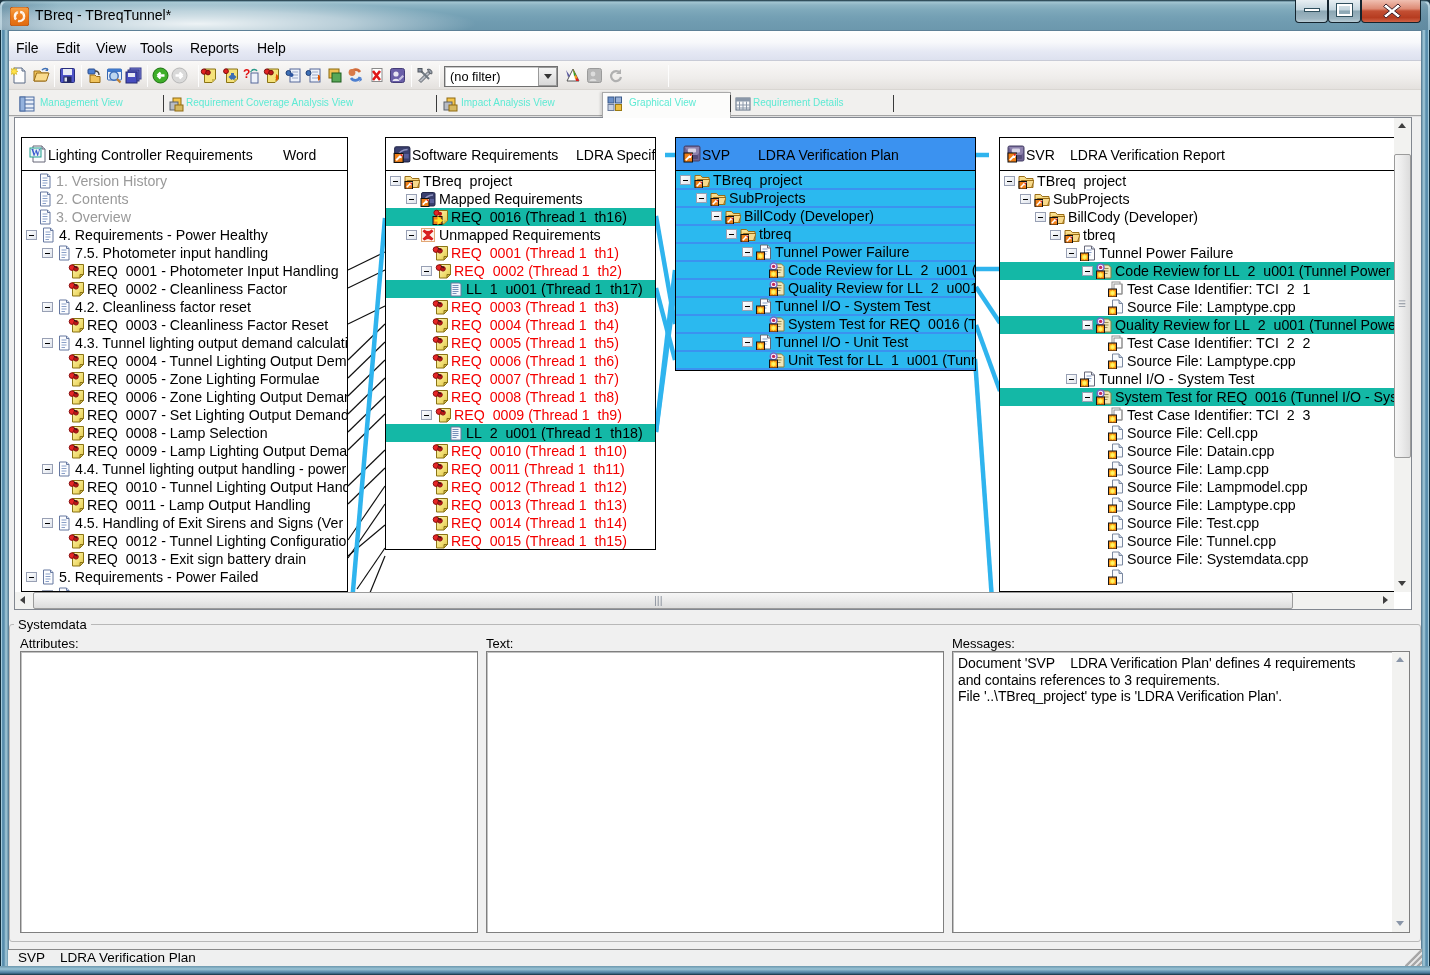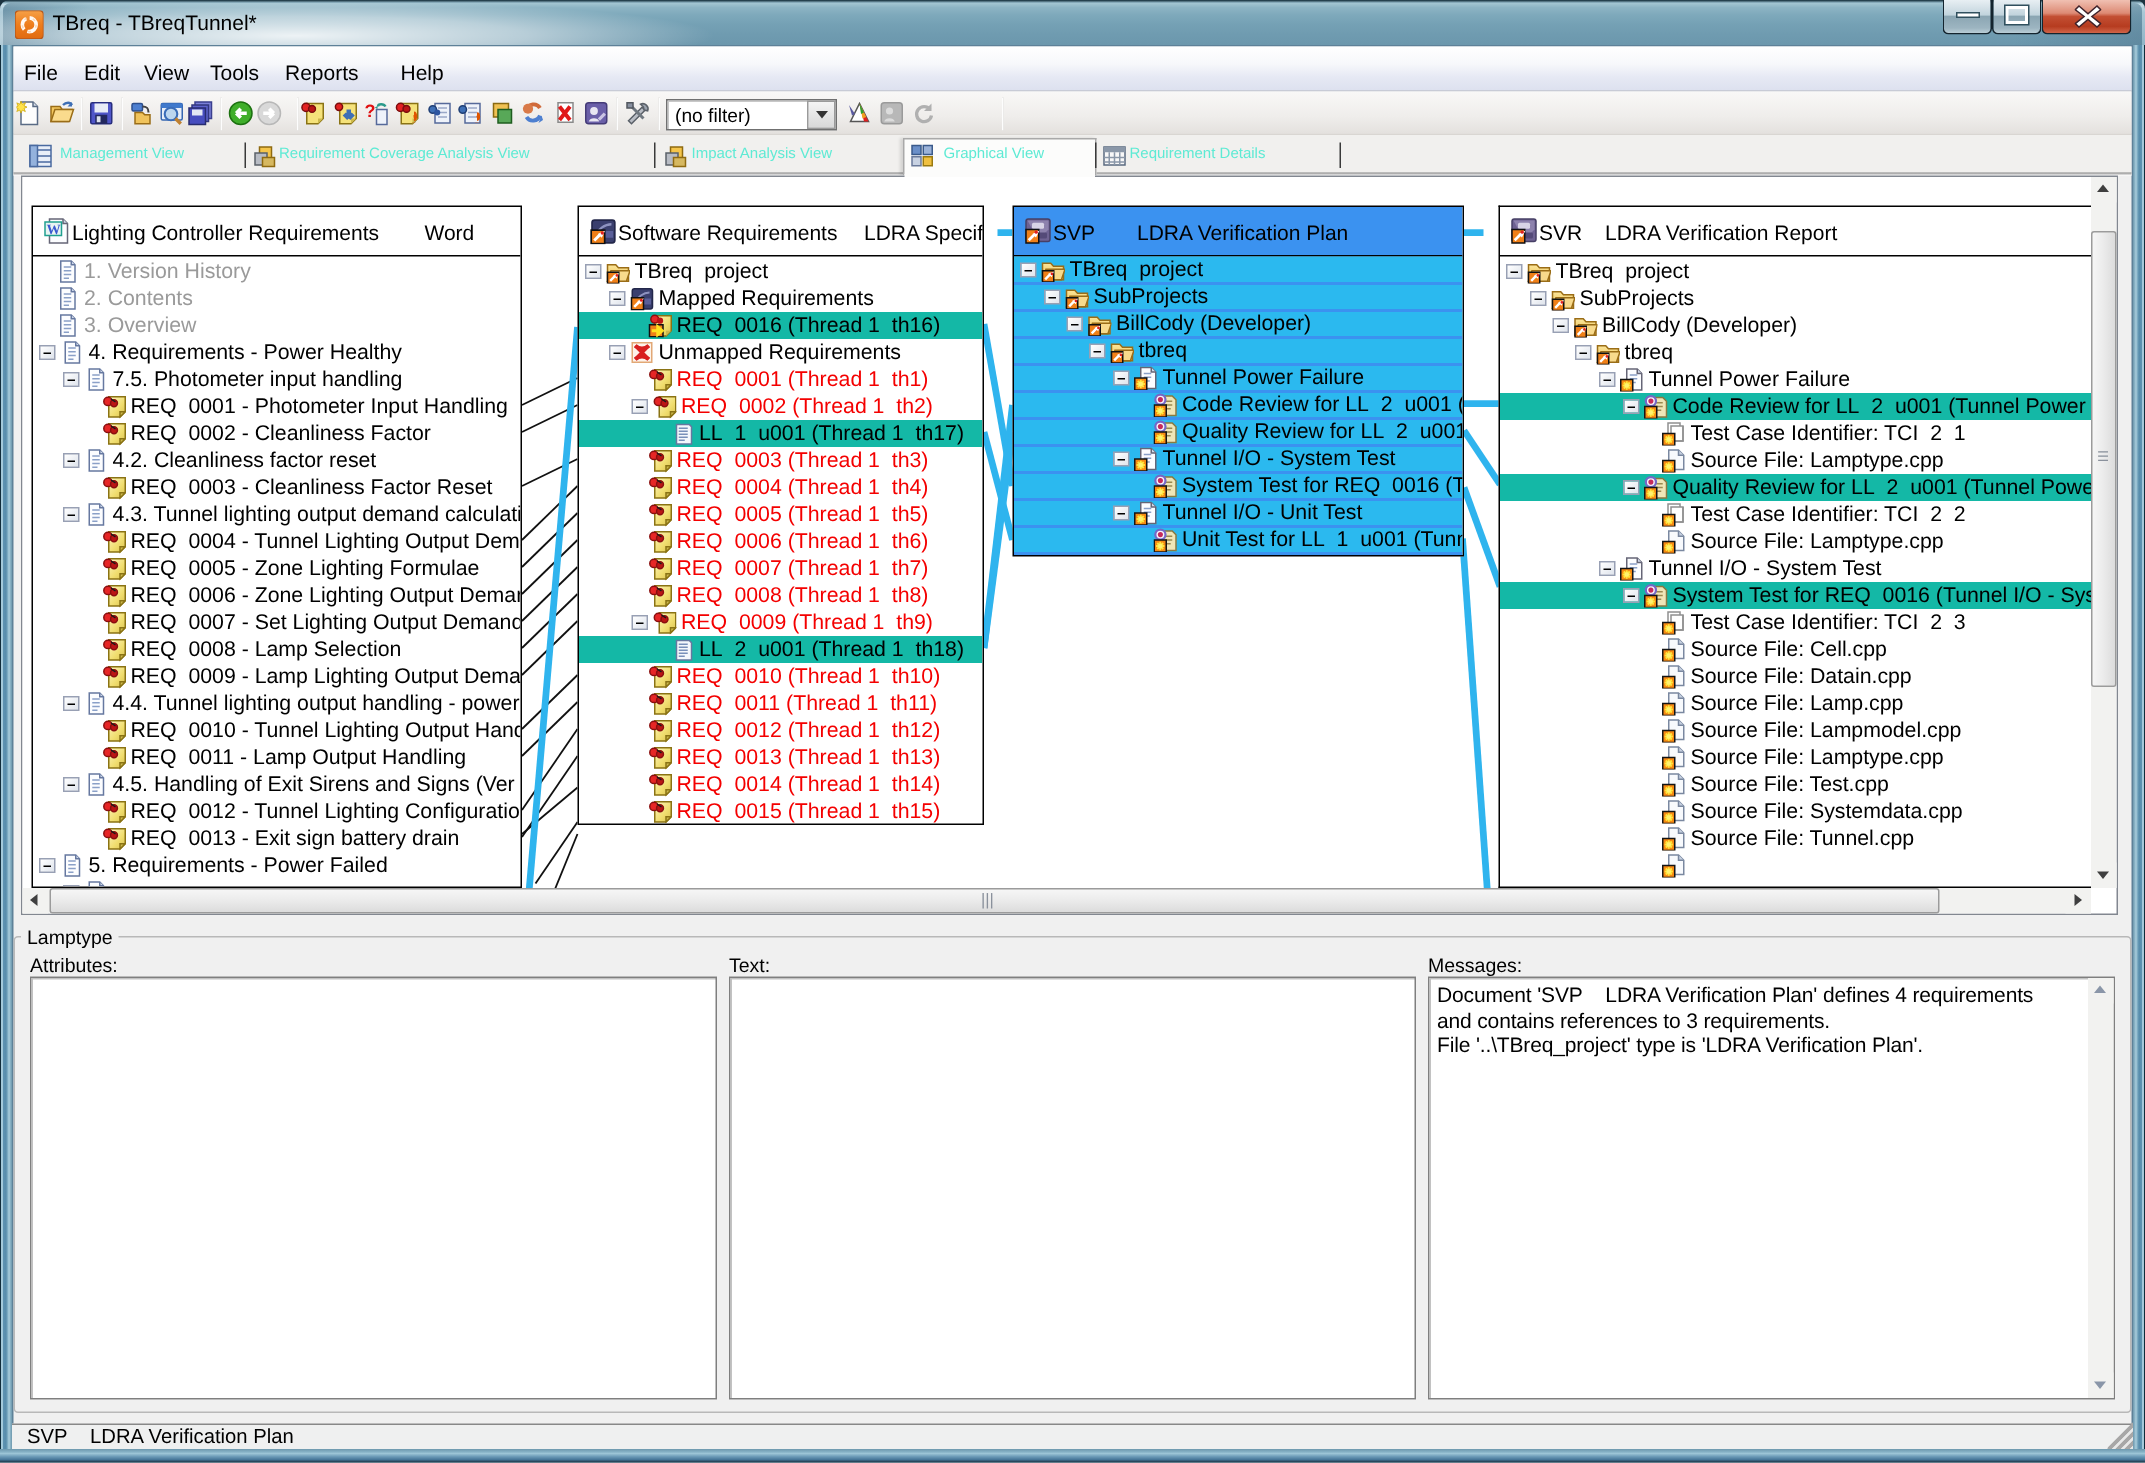--- a/index.html
+++ b/index.html
@@ -111,21 +111,21 @@
       <path d="M3 1 L9 6.2 L15 1 L17.5 3.5 L11.6 8 L17.5 12.7 L15 15 L9 10 L3 15 L.5 12.7 L6.4 8 L.5 3.5 Z" fill="#fff" stroke="#40232b" stroke-width="1"></path>
     </svg>
   </div>
 <div id="client"></div>
 <div id="menubar"></div>
 <div class="mi" style="left:16px">File</div>
 <div class="mi" style="left:56px">Edit</div>
 <div class="mi" style="left:96px">View</div>
 <div class="mi" style="left:140px">Tools</div>
 <div class="mi" style="left:190px">Reports</div>
-<div class="mi" style="left:267px">Help</div>
+<div class="mi" style="left:257px">Help</div>
 <div id="toolbar"></div>
 <div class="tsep" style="left:54px"></div>
 <div class="tsep" style="left:81px"></div>
 <div class="tsep" style="left:147px"></div>
 <div class="tsep" style="left:198px"></div>
 <div class="tsep" style="left:411px"></div>
 <div class="tsep" style="left:439px"></div>
 <div class="tsep" style="left:668px"></div>
 <svg class="tico" style="left:11px" viewBox="0 0 17 17">
     <g>
@@ -1071,28 +1071,28 @@
         <svg class="ic" viewBox="0 0 16 16">
           <use href="#i-src"></use>
         </svg>
         <span>Source File: Test.cpp</span>
       </div>
       <div class="r">
         <span class="sp" style="width:108px"></span>
         <svg class="ic" viewBox="0 0 16 16">
           <use href="#i-src"></use>
         </svg>
+        <span>Source File: Tunnel.cpp</span>
+      </div>
+      <div class="r">
+        <span class="sp" style="width:108px"></span>
+        <svg class="ic" viewBox="0 0 16 16">
+          <use href="#i-src"></use>
+        </svg>
         <span>Source File: Systemdata.cpp</span>
-      </div>
-      <div class="r">
-        <span class="sp" style="width:108px"></span>
-        <svg class="ic" viewBox="0 0 16 16">
-          <use href="#i-src"></use>
-        </svg>
-        <span>Source File: Tunnel.cpp</span>
       </div>
       <div class="r">
         <span class="sp" style="width:108px"></span>
         <svg class="ic" viewBox="0 0 16 16">
           <use href="#i-src"></use>
         </svg>
         <span></span>
       </div>
     </div>
   </div>
@@ -1108,21 +1108,21 @@
 <div class="sb" style="left:15px;top:592px;width:1379px;height:17px"></div>
 <div class="sbtn sbtnh" style="left:15px;top:592px;width:17px;height:17px">
     <span style="position:absolute;left:5px;top:4px;width:0;height:0;border:4px solid transparent;border-right:5px solid #3f3f3f;border-left:none"></span>
   </div>
 <div class="sbtn sbtnh" style="left:1377px;top:592px;width:17px;height:17px">
     <span style="position:absolute;left:6px;top:4px;width:0;height:0;border:4px solid transparent;border-left:5px solid #3f3f3f;border-right:none"></span>
   </div>
 <div class="thumbh" style="left:33px;top:592px;width:1260px;height:17px"></div>
 <div class="abs" style="left:654px;top:594px;color:#8a919c;font-size:11px">|||</div>
 <div id="selbox"></div>
-<div id="sellab">Lamptype</div>
+<div id="sellab">Systemdata</div>
 <div class="flab" style="left:20px;top:636px">Attributes:</div>
 <div class="flab" style="left:486px;top:636px">Text:</div>
 <div class="flab" style="left:952px;top:636px">Messages:</div>
 <div class="fbox" style="left:20px;top:651px;width:458px;height:282px"></div>
 <div class="fbox" style="left:486px;top:651px;width:458px;height:282px"></div>
 <div class="fbox" style="left:952px;top:651px;width:458px;height:282px"></div>
 <div id="msgtext">Document 'SVP&nbsp;&nbsp;&nbsp; LDRA Verification Plan' defines 4 requirements<br>and contains references to 3 requirements.<br>File '..\TBreq_project' type is 'LDRA Verification Plan'.</div>
 <div class="sb" style="left:1392px;top:652px;width:17px;height:280px"></div>
 <div class="sbtn" style="left:1392px;top:652px;width:17px;height:17px">
     <span style="position:absolute;left:4px;top:5px;width:0;height:0;border:4px solid transparent;border-bottom:5px solid #8a96a8;border-top:none"></span>

